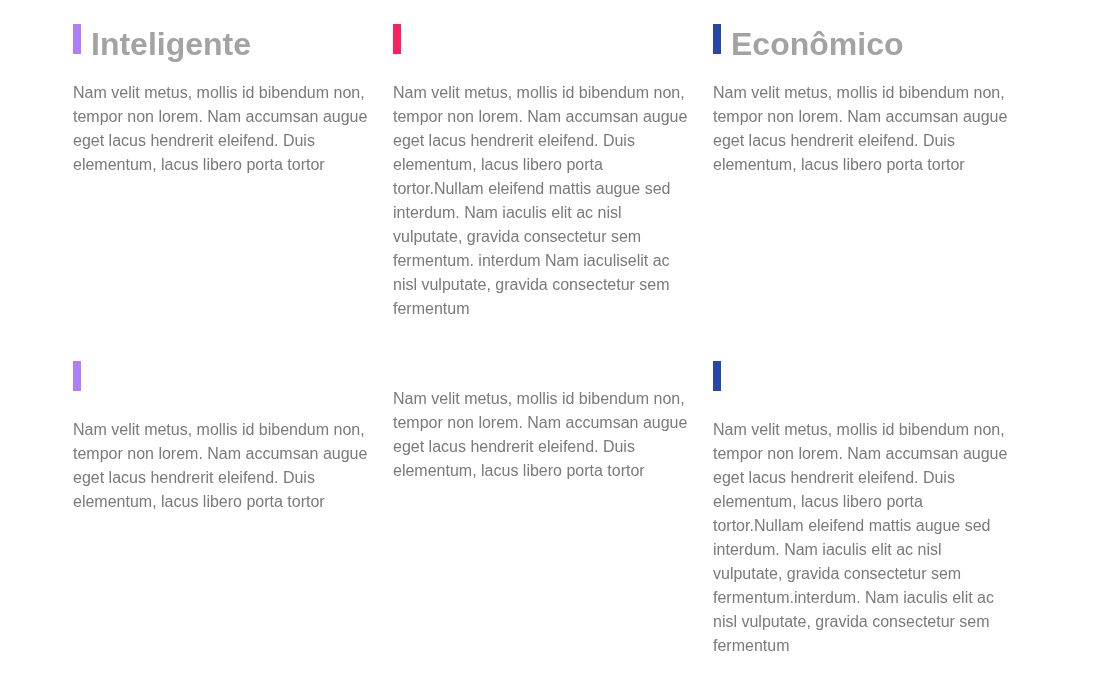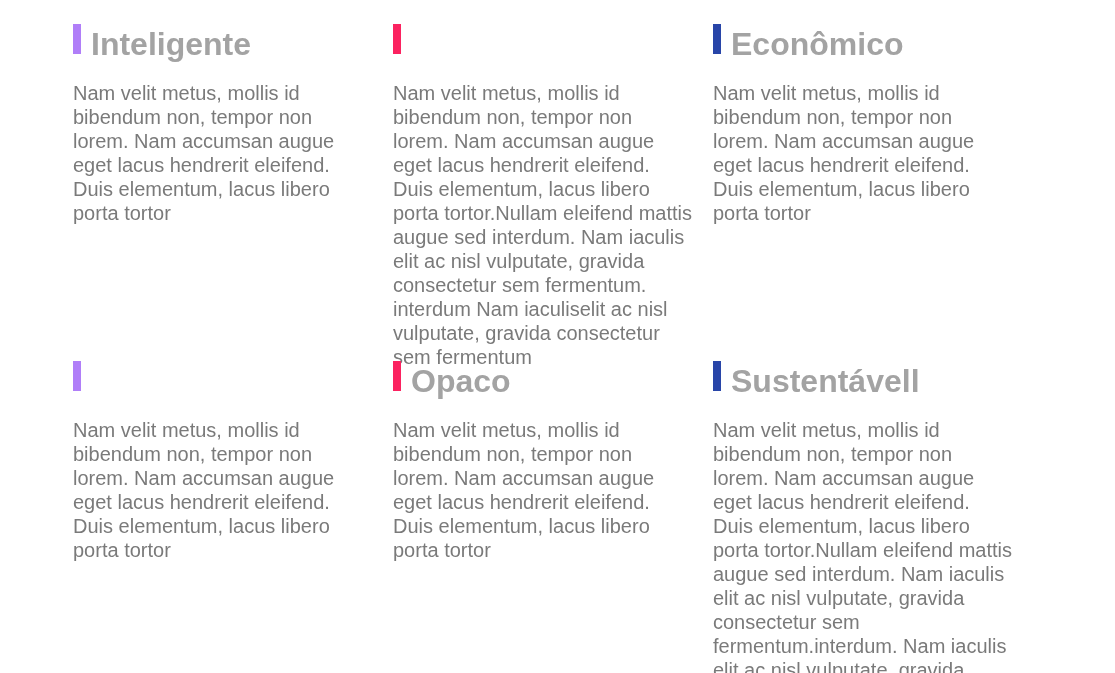--- a/index.html
+++ b/index.html
@@ -6,21 +6,21 @@
     body { width: 1115px; height: 673px; overflow: hidden; position: relative;
            font-family: "Liberation Sans", sans-serif; }
     .grid { position: absolute; left: 73px; top: 24px; width: 960px;
             display: grid; grid-template-columns: 320px 320px 320px; }
     .feature { width: 300px; }
     .row1 { height: 337px; }
     .head { display: flex; align-items: flex-start; height: 31px; }
     .bar { width: 8px; height: 30px; flex: none; }
     .title { font-size: 32px; font-weight: bold; color: #a3a3a3; margin-left: 10px;
              line-height: 28px; margin-top: 6px; white-space: nowrap; }
-    .text { margin: 26px 0 0 0; font-size: 20px; line-height: 24px; color: #7a7a7a; width: 300px; }
+    .text { margin: 26px 0 0 0; font-size: 16px; line-height: 24px; color: #7a7a7a; width: 300px; }
   </style>
 </head>
 <body>
 
 <div class="grid">
   <div class="feature row1">
     <div class="head">
       <span class="bar" style="background: rgb(176, 126, 248);"></span>
       <h3 class="title">Inteligente</h3>
     </div>
@@ -39,26 +39,21 @@
     </div>
     <p class="text">Nam velit metus, mollis id bibendum non, tempor non lorem. Nam accumsan augue eget lacus hendrerit eleifend. Duis elementum, lacus libero porta tortor</p>
   </div>
   <div class="feature">
     <div class="head">
       <span class="bar" style="background: rgb(176, 126, 248);"></span>
     </div>
     <p class="text">Nam velit metus, mollis id bibendum non, tempor non lorem. Nam accumsan augue eget lacus hendrerit eleifend. Duis elementum, lacus libero porta tortor</p>
   </div>
   <div class="feature">
-    <div class="head">
-      <span class="bar" style="background: rgb(251, 34, 96);"></span>
-      <h3 class="title">Opaco</h3>
-    </div>
     <p class="text">Nam velit metus, mollis id bibendum non, tempor non lorem. Nam accumsan augue eget lacus hendrerit eleifend. Duis elementum, lacus libero porta tortor</p>
   </div>
   <div class="feature">
     <div class="head">
       <span class="bar" style="background: rgb(40, 69, 168);"></span>
-      <h3 class="title">Sustentávell</h3>
     </div>
     <p class="text">Nam velit metus, mollis id bibendum non, tempor non lorem. Nam accumsan augue eget lacus hendrerit eleifend. Duis elementum, lacus libero porta tortor.Nullam eleifend mattis augue sed interdum. Nam iaculis elit ac nisl vulputate, gravida consectetur sem fermentum.interdum. Nam iaculis elit ac nisl vulputate, gravida consectetur sem fermentum</p>
   </div>
 </div>
 
 </body></html>

